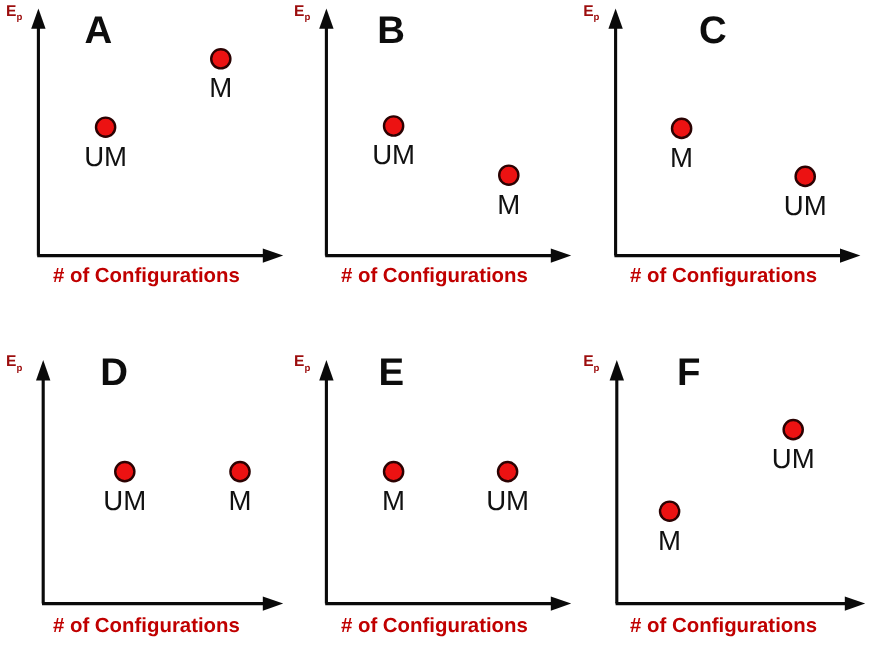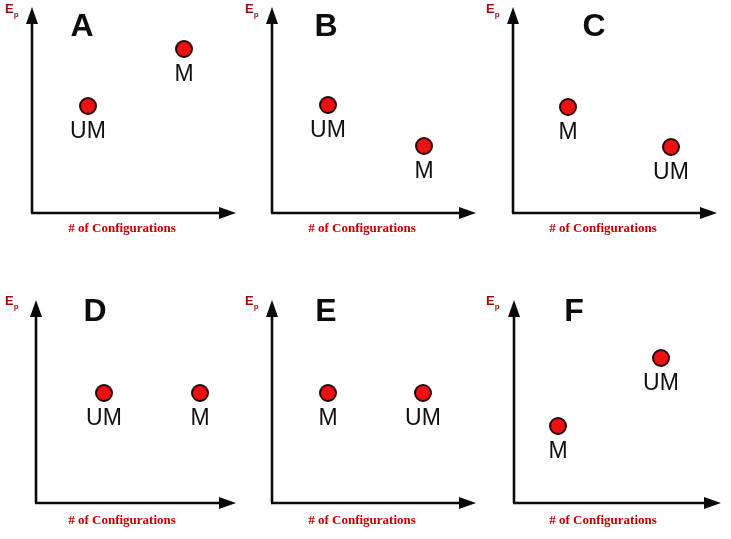--- a/index.html
+++ b/index.html
@@ -32,21 +32,21 @@
 
   .point{position:absolute;display:flex;flex-direction:column;align-items:center;
          width:0;transform:translateY(-9px);}
   .dot{width:14px;height:14px;border-radius:50%;flex:0 0 auto;
        background:var(--dot-fill,#ec1212);border:2px solid var(--dot-border,#2b0202);}
   .point-label{margin-top:3px;white-space:nowrap;color:var(--point-label-color,#111);
                font-size:23px;line-height:1.1;}
 
   .x-label{position:absolute;left:122px;top:221px;transform:translateX(-50%);
            white-space:nowrap;color:var(--xaxis-label-color,#c00000);
-           font-size:13px;font-weight:bold;line-height:1;font-family:Liberation Serif, serif;}
+           font-size:17px;font-weight:bold;line-height:1;}
   .row-bottom .x-label{top:228px;}
 </style>
 </head>
 <body>
 
 <div class="canvas">
 
   <div class="panel panel-a row-top">
     <svg class="axes" width="240" height="250" viewBox="0 0 240 250">
       <line x1="32" y1="213" x2="32" y2="20"></line>

